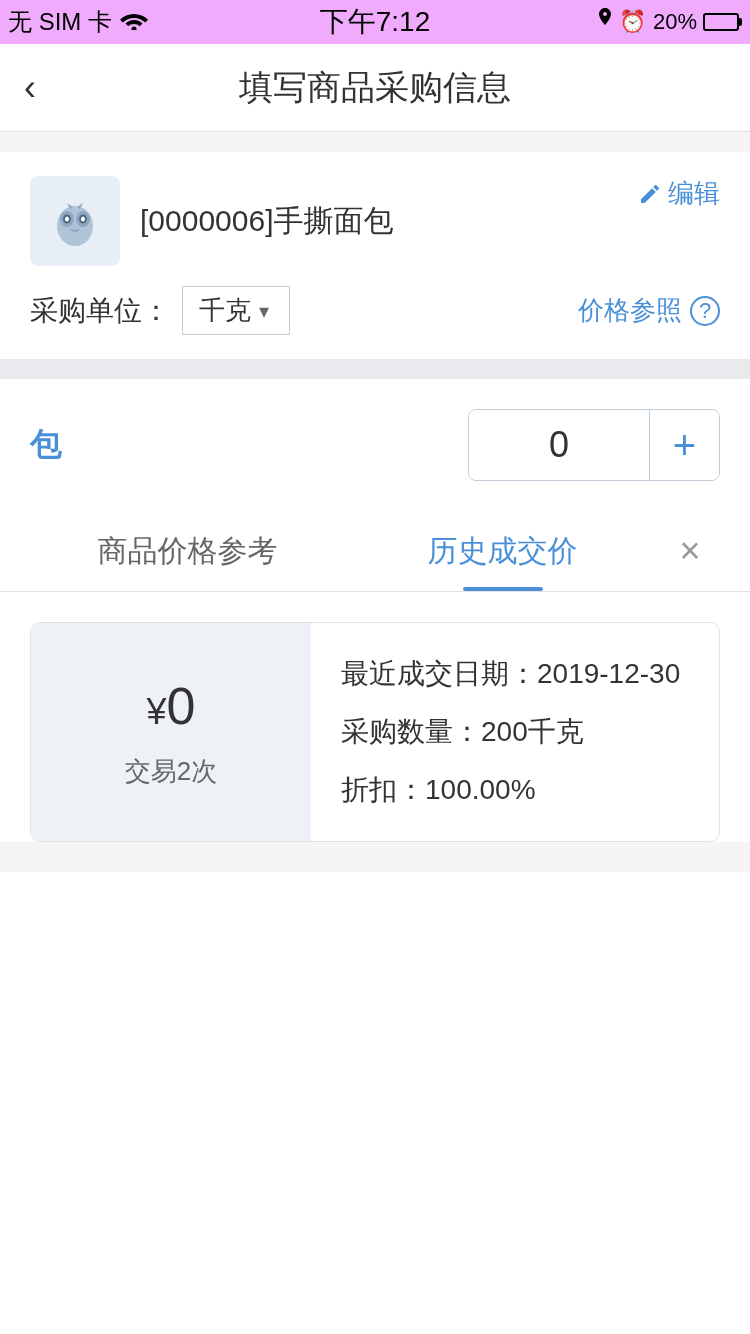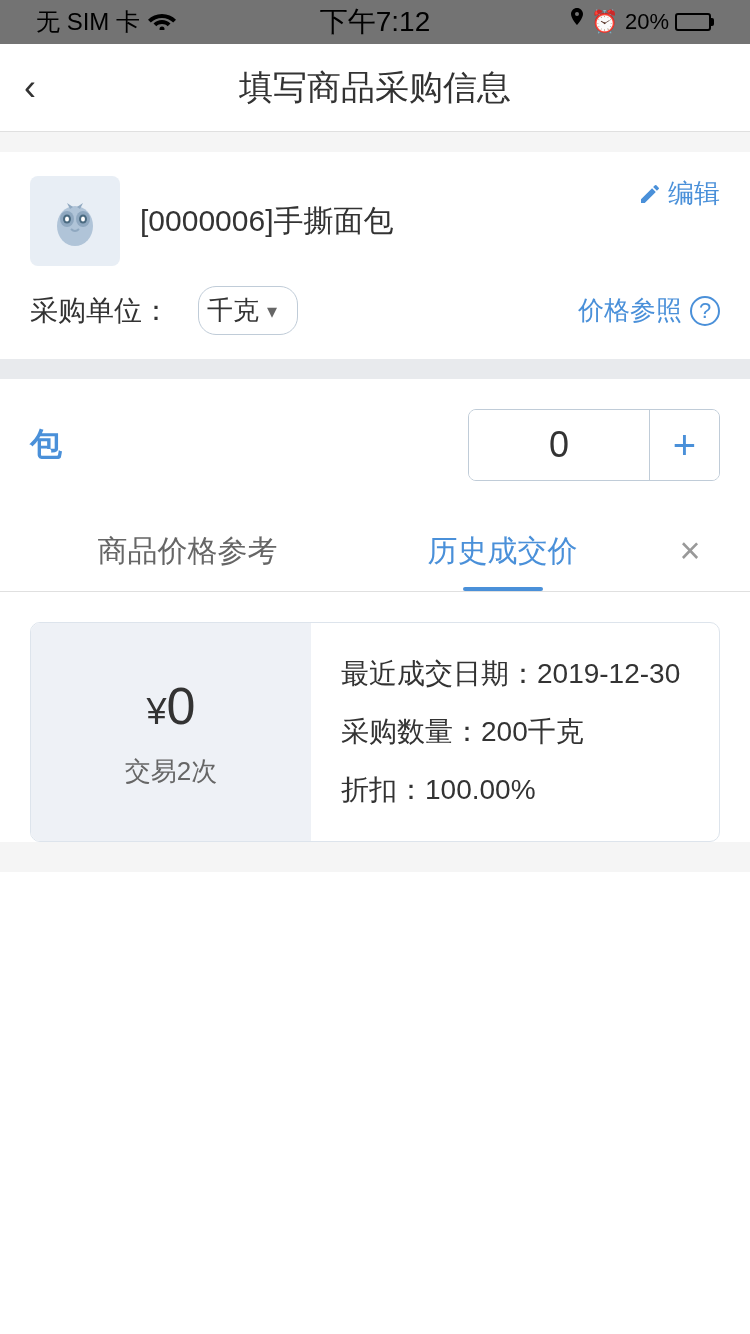--- a/index.html
+++ b/index.html
@@ -9,25 +9,25 @@
       min-height: 1334px;
       font-family: -apple-system, "PingFang SC", "Helvetica Neue", Arial, sans-serif;
       background: #f5f5f5;
       font-size: 28px;
     }
 
     
     .status-bar {
       width: 750px;
       height: 44px;
-      background: #737373;
+      background: #f0abfc;
       display: flex;
       align-items: center;
       justify-content: space-between;
-      padding: 0 36px;
+      padding: 0 8px;
       font-size: 24px;
       color: #000;
     }
     .status-left {
       display: flex;
       align-items: center;
       gap: 8px;
       font-size: 24px;
     }
     .status-center {
@@ -139,28 +139,28 @@
     }
     .product-unit-row {
       display: flex;
       align-items: center;
       justify-content: space-between;
       margin-top: 20px;
     }
     .unit-left {
       display: flex;
       align-items: center;
-      gap: 28px;
+      gap: 12px;
       font-size: 28px;
       color: #333;
     }
     .unit-select {
       border: 1px solid #c0ccd8;
-      border-radius: 18px;
-      padding: 6px 20px 6px 8px;
+      border-radius: 0;
+      padding: 6px 20px 6px 16px;
       font-size: 26px;
       color: #333;
       background: #fff;
       position: relative;
       display: flex;
       align-items: center;
       gap: 8px;
       cursor: pointer;
     }
     .unit-select-arrow {

